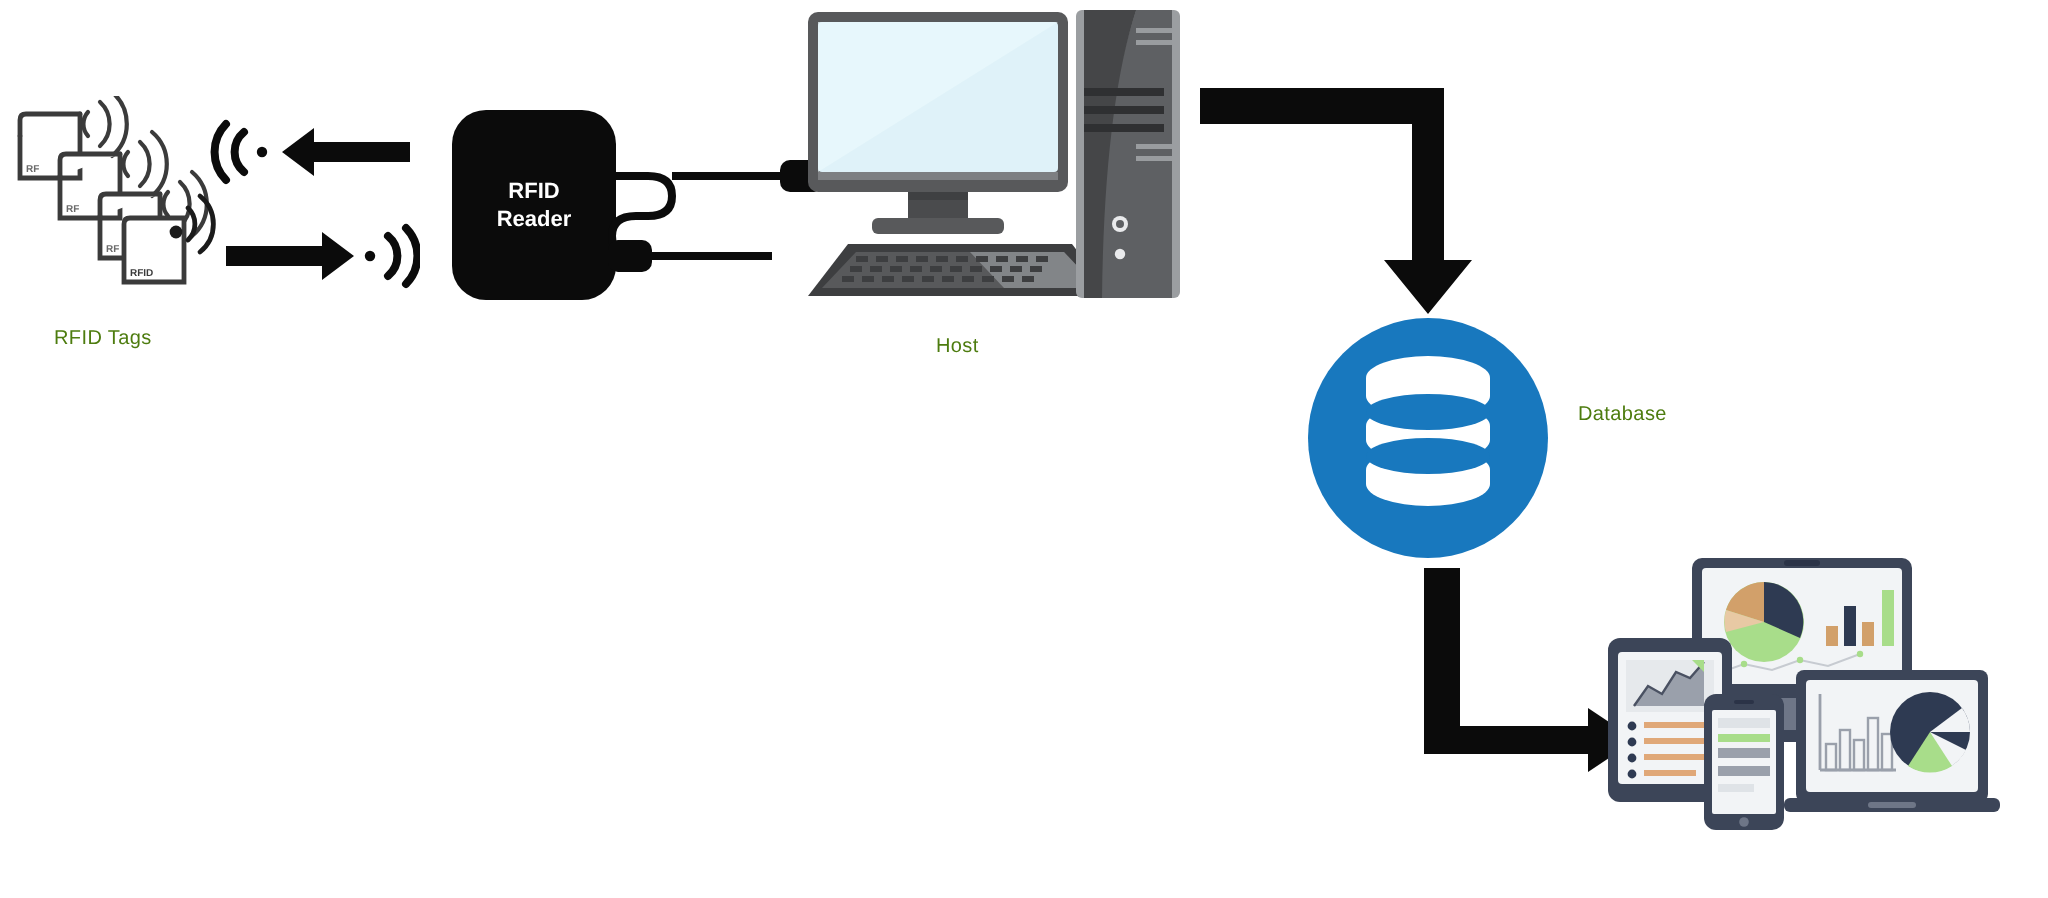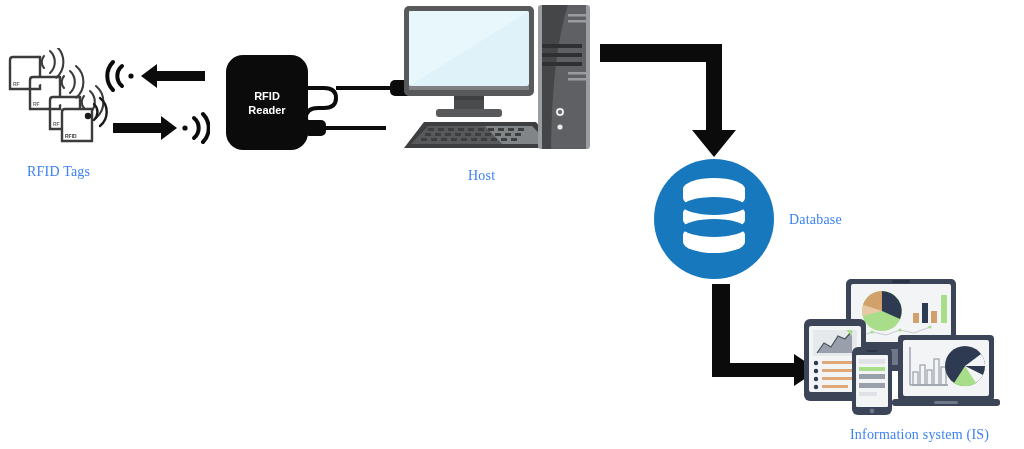--- a/index.html
+++ b/index.html
@@ -14,23 +14,23 @@
   #canvas {
     position: relative;
     width: 1024px;
     height: 449px;
     background: #ffffff;
     overflow: hidden;
   }
   .abs { position: absolute; }
   .label {
     position: absolute;
-    font-family: Liberation Serif, serif;
-    font-size: 14px;
-    color: #3b82f6;
+    font-family: Liberation Sans, sans-serif;
+    font-size: 10px;
+    color: #4d7c0f;
     white-space: nowrap;
     letter-spacing: .2px;
   }
   
   .tag-stack { position: absolute; left: 6px; top: 48px; width: 104px; height: 100px; }
   .tag-txt {
     position: absolute;
     left: 4px; bottom: 2px;
     font-size: 5px;
     font-weight: bold;
@@ -238,21 +238,21 @@
         <ellipse cx="61" cy="77" rx="31" ry="11"></ellipse>
         <rect x="30" y="77" width="62" height="7"></rect>
         <ellipse cx="61" cy="84" rx="31" ry="11"></ellipse>
       </g>
       <g fill="#1878be">
         <ellipse cx="61" cy="48" rx="31" ry="9"></ellipse>
         <ellipse cx="61" cy="70" rx="31" ry="9"></ellipse>
       </g>
     </svg>
   </div>
-  <div class="label" style="left:789px; top:212px;">Database</div>
+  <div class="label" style="left:789px; top:202px;">Database</div>
 
   <div class="abs" style="left:700px; top:282px; width:120px; height:104px;">
     <svg width="120" height="104" viewBox="0 0 120 104">
       <polygon points="12,2 12,95 94,95 94,104 118,88 94,72 94,81 30,81 30,2" fill="#0b0b0b"></polygon>
     </svg>
   </div>
 
   <div class="is-cluster">
     <svg width="200" height="145" viewBox="0 0 200 145">
 
@@ -342,15 +342,14 @@
 
         <g>
           <circle cx="165" cy="91" r="20" fill="#2e3a52"></circle>
           <path d="M165 91 L165 111 A20 20 0 0 0 183 100 Z" fill="#f2f4f6"></path>
           <path d="M165 91 L154 108 A20 20 0 0 0 176 108 Z" fill="#a8dd8a"></path>
           <path d="M165 91 L181 79 A20 20 0 0 1 185 91 Z" fill="#f2f4f6"></path>
         </g>
       </g>
     </svg>
   </div>
-  <div class="label" style="left:850px; top:427px;">Information system (IS)</div>
 
 </div>
 
 </body></html>

